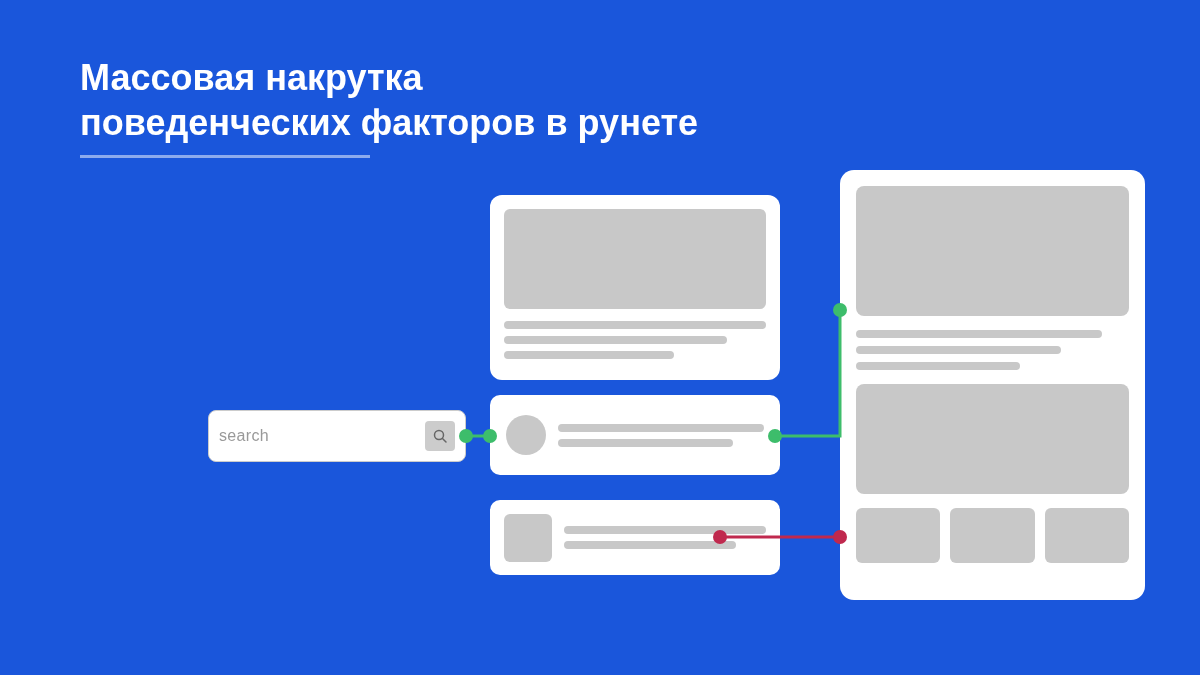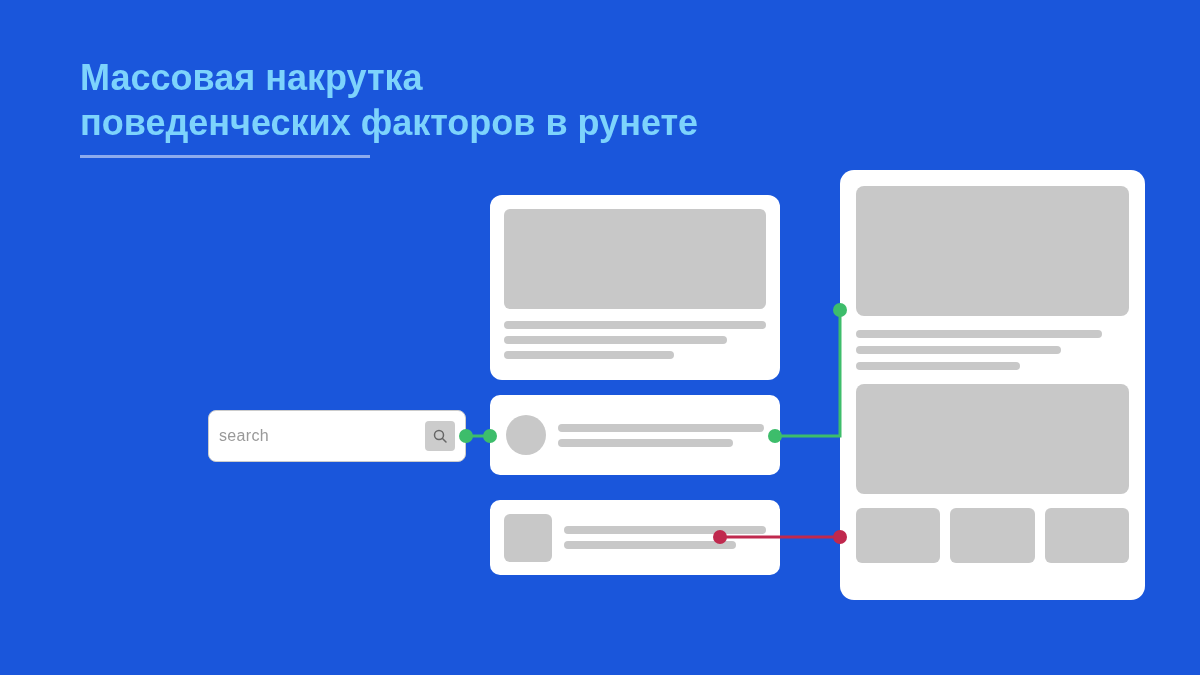--- a/index.html
+++ b/index.html
@@ -21,21 +21,21 @@
 
     .title-block {
       position: absolute;
       top: 55px;
       left: 80px;
     }
 
     .title-text {
       font-size: 36px;
       font-weight: 700;
-      color: #7dd3fc;
+      color: #ffffff;
       line-height: 1.25;
       white-space: pre-line;
     }
 
     .title-underline {
       margin-top: 10px;
       width: 290px;
       height: 3px;
       background-color: #ffffff;
       opacity: 0.5;

